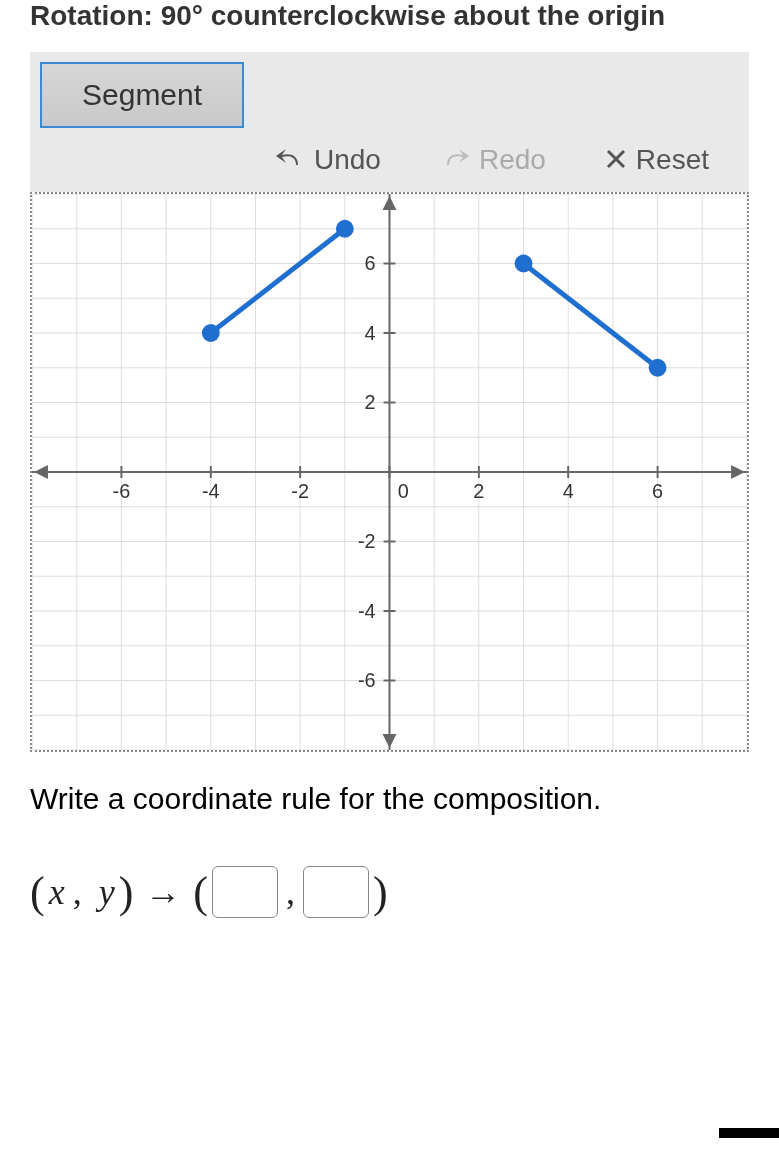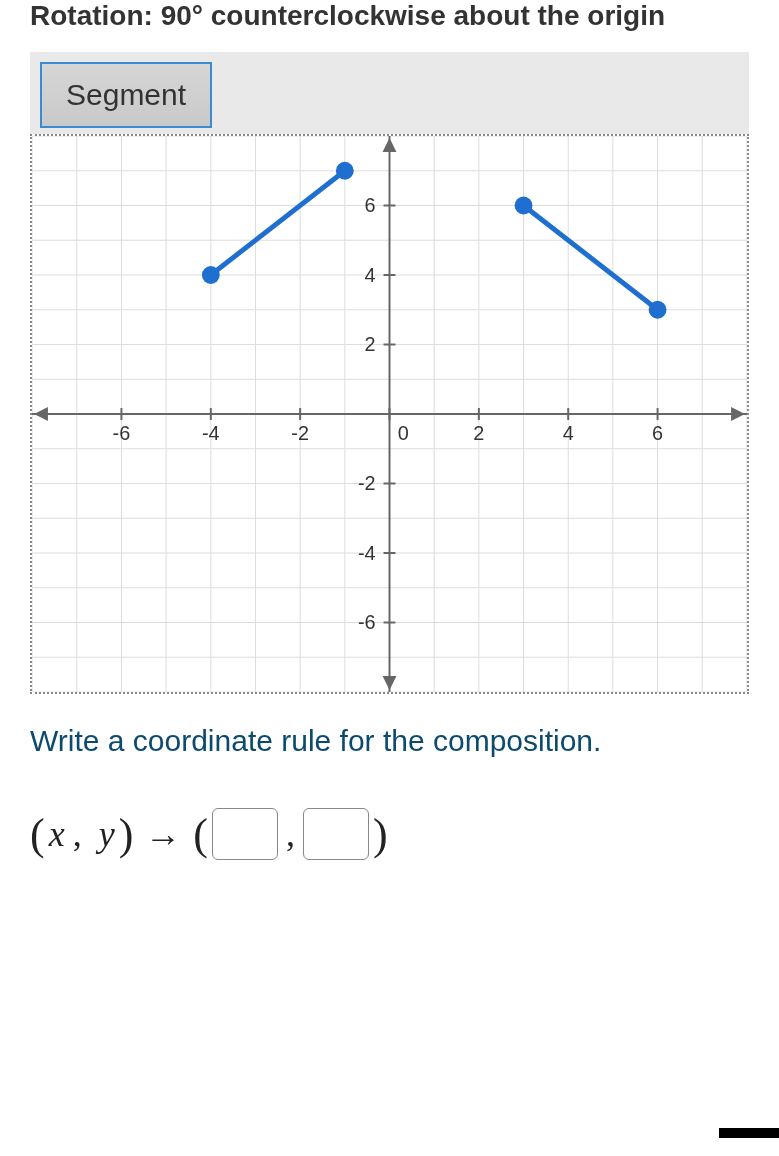--- a/index.html
+++ b/index.html
@@ -20,21 +20,21 @@
   }
   .toolbar-area {
     background: #e9e9e9;
     margin: 10px 30px 0 30px;
     padding: 10px 10px 6px 10px;
   }
   .segment-btn {
     display: inline-block;
     background: linear-gradient(#d6d6d6,#c9c9c9);
     border: 2px solid #3b8bd4;
-    padding: 14px 24px;
+    padding: 14px 40px;
     font-size: 30px;
     color: #333;
     cursor: pointer;
   }
   .action-row {
     display: flex;
     justify-content: flex-end;
     gap: 60px;
     padding: 16px 30px 10px 0;
     font-size: 28px;
@@ -56,21 +56,21 @@
     height: 560px;
   }
   .graph-svg {
     width: 100%;
     height: 100%;
     display: block;
   }
   .prompt {
     margin: 30px 30px 0 30px;
     font-size: 30px;
-    color: #0c4a6e;
+    color: #000000;
   }
   .equation-row {
     margin: 50px 30px 0 30px;
     display: flex;
     align-items: center;
     font-size: 36px;
     font-family: "Times New Roman", serif;
     font-style: italic;
     gap: 4px;
   }
@@ -93,20 +93,46 @@
     background: #000;
   }
 </style>
 </head>
 <body>
 
 <div class="partial-text">Rotation: 90° counterclockwise about the origin</div>
 
 <div class="toolbar-area">
   <div class="segment-btn">Segment</div>
+  <div class="action-row">
+    <div class="action-btn">
+      <span class="icon">
+        <svg width="28" height="22" viewBox="0 0 28 22">
+            <path d="M22 18 C22 8 14 6 6 8 L10 2 L0 9 L10 16 L6 10 C14 8 20 10 20 18 Z" fill="#555"></path>
+          </svg>
+      </span>
+      <span>Undo</span>
+    </div>
+    <div class="action-btn disabled">
+      <span class="icon">
+        <svg width="28" height="22" viewBox="0 0 28 22">
+            <path d="M6 18 C6 8 14 6 22 8 L18 2 L28 9 L18 16 L22 10 C14 8 8 10 8 18 Z" fill="#bbb"></path>
+          </svg>
+      </span>
+      <span>Redo</span>
+    </div>
+    <div class="action-btn">
+      <span class="icon">
+        <svg width="20" height="20" viewBox="0 0 20 20">
+            <path d="M2 2 L18 18 M18 2 L2 18" stroke="#555" stroke-width="3" fill="none"></path>
+          </svg>
+      </span>
+      <span>Reset</span>
+    </div>
+  </div>
 </div>
 
 <div class="graph-wrap">
   <svg class="graph-svg" id="graph-svg" viewBox="0 0 720 560">
       <line x1="0" y1="0" x2="0" y2="560" stroke="#ddd" stroke-width="1"></line>
       <line x1="45" y1="0" x2="45" y2="560" stroke="#ddd" stroke-width="1"></line>
       <line x1="90" y1="0" x2="90" y2="560" stroke="#ddd" stroke-width="1"></line>
       <line x1="135" y1="0" x2="135" y2="560" stroke="#ddd" stroke-width="1"></line>
       <line x1="180" y1="0" x2="180" y2="560" stroke="#ddd" stroke-width="1"></line>
       <line x1="225" y1="0" x2="225" y2="560" stroke="#ddd" stroke-width="1"></line>

